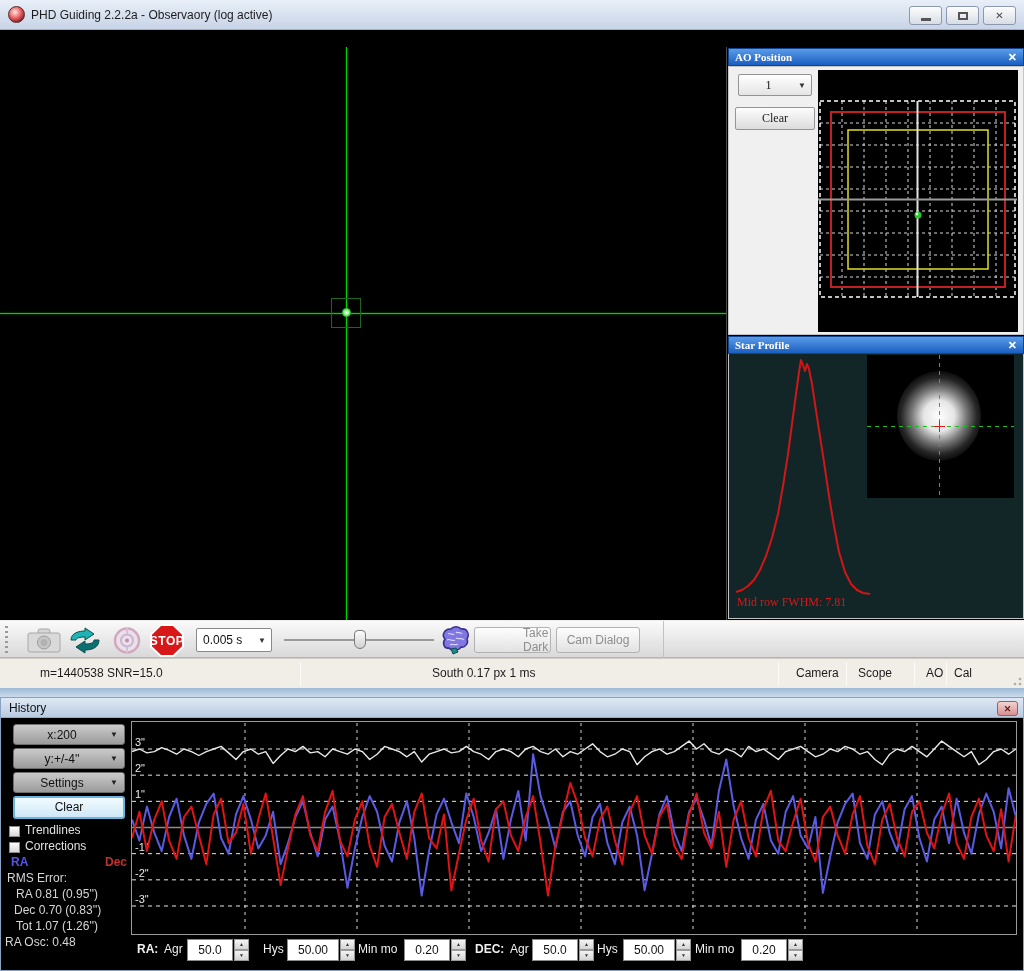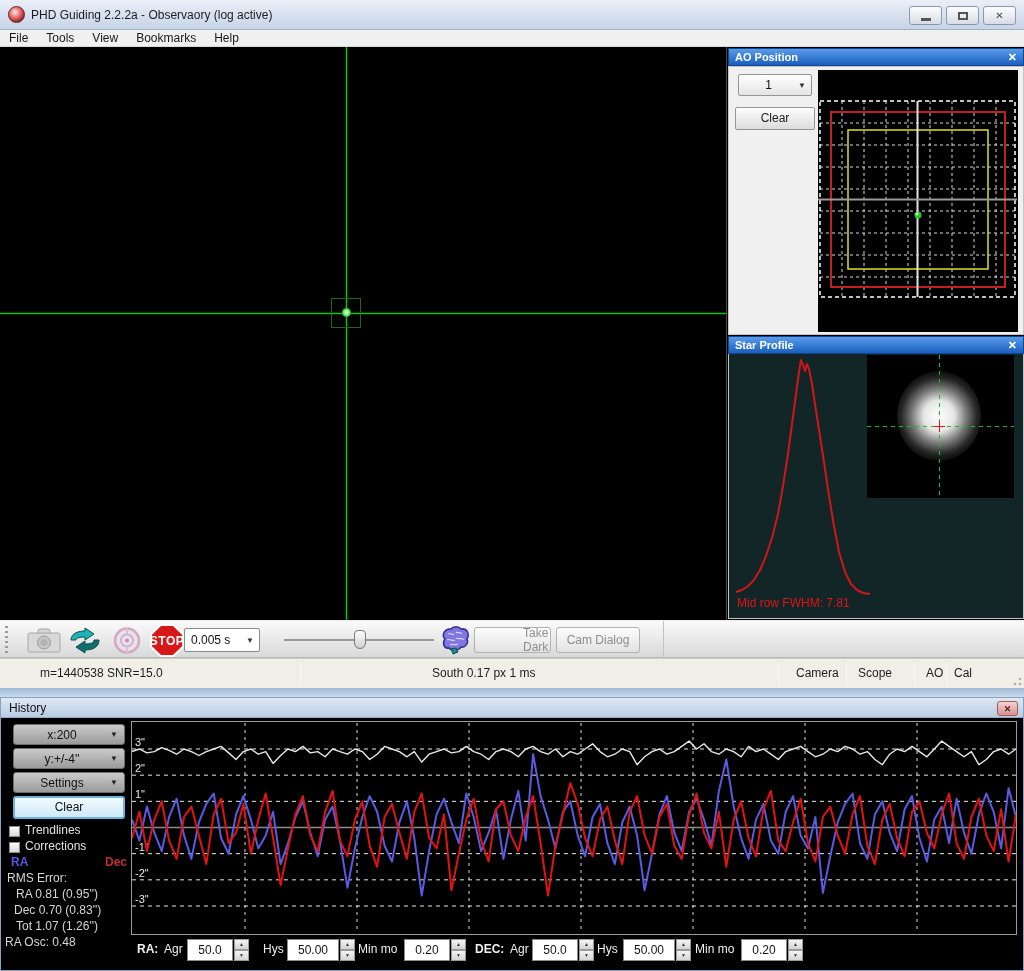--- a/index.html
+++ b/index.html
@@ -27,21 +27,21 @@
   
   .guide-view { position:absolute; top:47px; left:0; width:727px; height:573px; background:#000;
     border-right:1px solid #4a4a4a; overflow:hidden; }
   .cross-v { position:absolute; left:346px; top:0; width:1px; height:573px; background:#00d400; box-shadow:0 0 2px #00b000; }
   .cross-h { position:absolute; left:0; top:266px; width:727px; height:1px; background:#00d400; box-shadow:0 0 2px #00b000; }
   .star-box { position:absolute; left:331px; top:251px; width:30px; height:30px; border:1px solid #1e661e; }
   .star-dot { position:absolute; left:342px; top:261px; width:9px; height:9px; border-radius:50%;
     background:radial-gradient(circle, #ffffff 0%, #8cff8c 35%, #22aa22 70%, rgba(0,40,0,0) 100%); }
 
   
-  .panel { position:absolute; width:296px; }
+  .panel { position:absolute; width:296px;font-family:Liberation Serif, serif; }
   .panel-title { height:18px; background:linear-gradient(#5a9ce8,#1a5ec0); border:1px solid #11458f;
     color:#fff; font-size:11px; font-weight:bold; display:flex; align-items:center;
     justify-content:space-between; padding:0 6px; }
   .panel-x { font-size:11px; font-weight:bold; color:#fff; }
   .ao-body { position:relative; height:269px; background:#f0f0f0; border:1px solid #c4c4c4; }
   .ao-select { position:absolute; left:9px; top:7px; width:74px; height:22px;
     background:linear-gradient(#ffffff,#e4e4e4); border:1px solid #949494; border-radius:2px;
     font-size:12px; color:#111; display:flex; align-items:center; }
   .ao-select .val { flex:1; text-align:center; }
   .ao-select .arr { font-size:8px; color:#333; padding-right:5px; }
@@ -66,21 +66,21 @@
   .toolbar { position:absolute; top:620px; left:0; width:1024px; height:38px;
     background:linear-gradient(#fafafa,#d9d9d9); border-top:1px solid #ececec; border-bottom:1px solid #b6b6b6; }
   .tb-grip { position:absolute; left:5px; top:5px; width:3px; height:28px;
     background:repeating-linear-gradient(#9a9a9a 0 2px, transparent 2px 5px); }
   .tb-icon { position:absolute; top:5px; }
   .stop-outer { position:absolute; left:150px; top:3px; width:34px; height:33px; background:#fff;
     clip-path:polygon(30% 0,70% 0,100% 30%,100% 70%,70% 100%,30% 100%,0 70%,0 30%); display:flex; align-items:center; justify-content:center; }
   .stop-inner { width:30px; height:29px; background:#d81818;
     clip-path:polygon(30% 0,70% 0,100% 30%,100% 70%,70% 100%,30% 100%,0 70%,0 30%);
     color:#fff; font-size:12px; font-weight:bold; display:flex; align-items:center; justify-content:center; letter-spacing:0.5px; }
-  .exp-select { position:absolute; left:184px; top:7px; width:76px; height:24px;
+  .exp-select { position:absolute; left:196px; top:7px; width:76px; height:24px;
     background:#fff; border:1px solid #8a8a8a; border-radius:2px; font-size:12px; color:#111;
     display:flex; align-items:center; }
   .exp-select .val { flex:1; padding-left:6px; }
   .exp-select .arr { font-size:8px; color:#333; padding-right:5px; }
   .slider { position:absolute; left:284px; top:18px; width:150px; height:2px; background:#9a9a9a; }
   .slider-thumb { position:absolute; left:70px; top:-9px; width:12px; height:19px;
     background:linear-gradient(#fdfdfd,#d0d0d0); border:1px solid #7a7a7a; border-radius:4px 4px 6px 6px; }
   .tb-btn { position:absolute; top:6px; height:26px; background:linear-gradient(#fdfdfd,#e2e2e2);
     border:1px solid #b2b2b2; border-radius:3px; font-size:12px; color:#8e8e8e;
     display:flex; align-items:center; justify-content:center; }
@@ -150,27 +150,20 @@
         </div>
       <div class="win-btn">
           <div class="glyph-max"></div>
         </div>
       <div class="win-btn">
           <span>✕</span>
         </div>
     </div>
   </div>
 
-  <div class="menubar">
-    <span class="menu-item">File</span>
-    <span class="menu-item">Tools</span>
-    <span class="menu-item">View</span>
-    <span class="menu-item">Bookmarks</span>
-    <span class="menu-item">Help</span>
-  </div>
 
   <div class="guide-view">
     <div class="cross-v"></div>
     <div class="cross-h"></div>
     <div class="star-box"></div>
     <div class="star-dot"></div>
   </div>
 
   <div class="panel" style="left:728px; top:48px;">
     <div class="panel-title">

